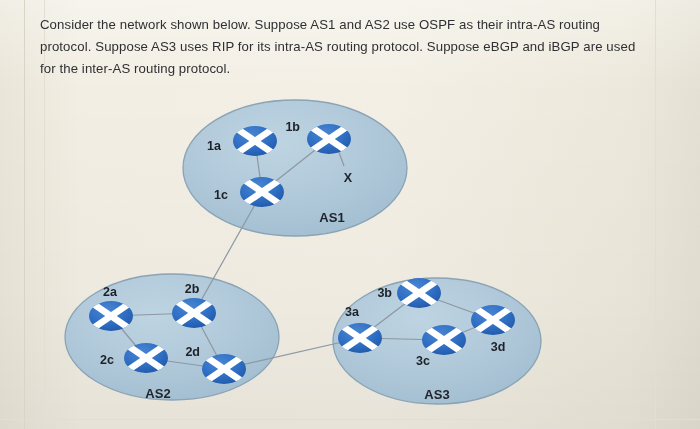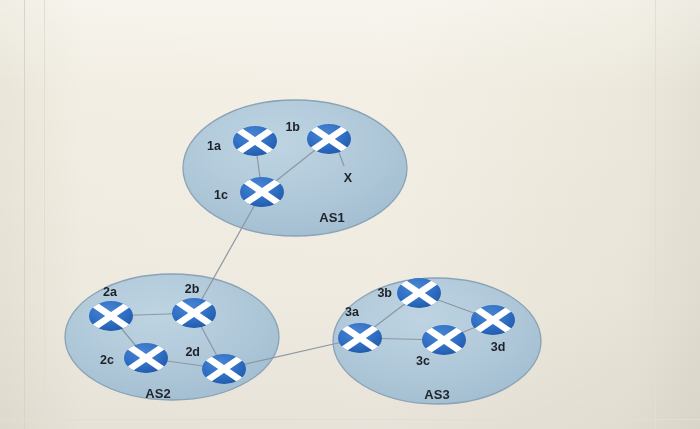--- a/index.html
+++ b/index.html
@@ -73,20 +73,23 @@
 </head>
 <body>
 
 <div id="page">
 
   <div class="rule v" style="left:24px;"></div>
   <div class="rule v soft" style="left:44px;"></div>
   <div class="rule v soft" style="left:655px;"></div>
   <div class="rule h soft" style="top:419px;"></div>
 
+  <div id="question-text">
+    <p>Consider the network shown below. Suppose AS1 and AS2 use OSPF as their intra-AS routing protocol. Suppose AS3 uses RIP for its intra-AS routing protocol. Suppose eBGP and iBGP are used for the inter-AS routing protocol.</p>
+  </div>
 
   <svg id="diagram" viewBox="0 0 700 429">
     <defs>
       <radialGradient id="asGrad" cx="42%" cy="32%" r="78%">
         <stop offset="0%" stop-color="#bed4e2"></stop>
         <stop offset="60%" stop-color="#aec7d8"></stop>
         <stop offset="100%" stop-color="#9fbccf"></stop>
       </radialGradient>
       <radialGradient id="routerGrad" cx="40%" cy="30%" r="80%">
         <stop offset="0%" stop-color="#4a85d2"></stop>

